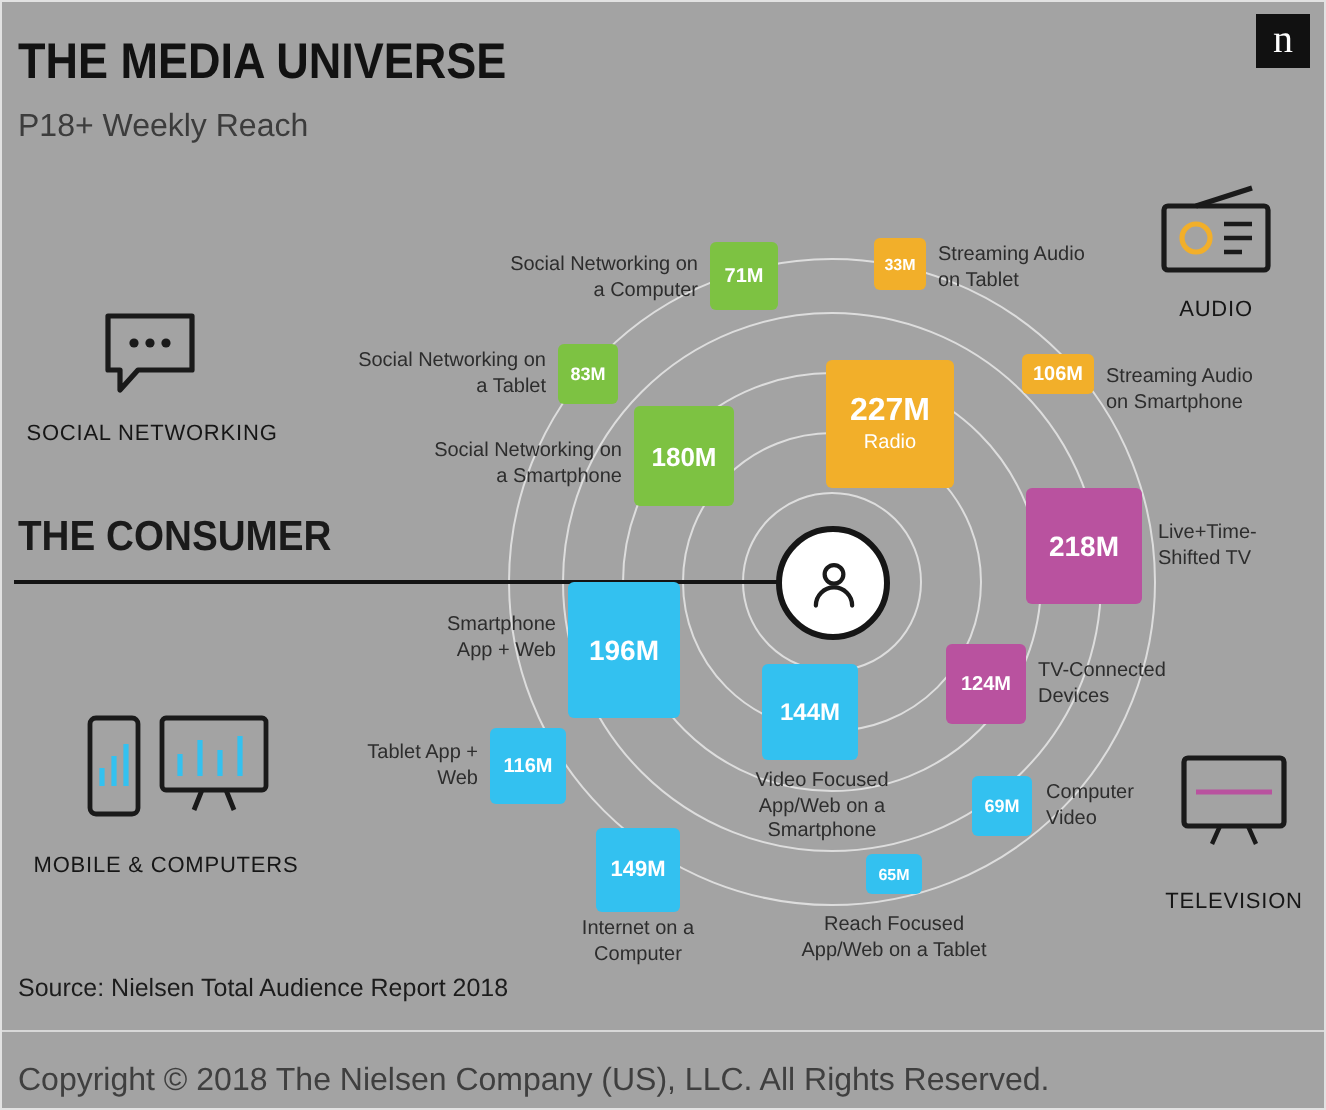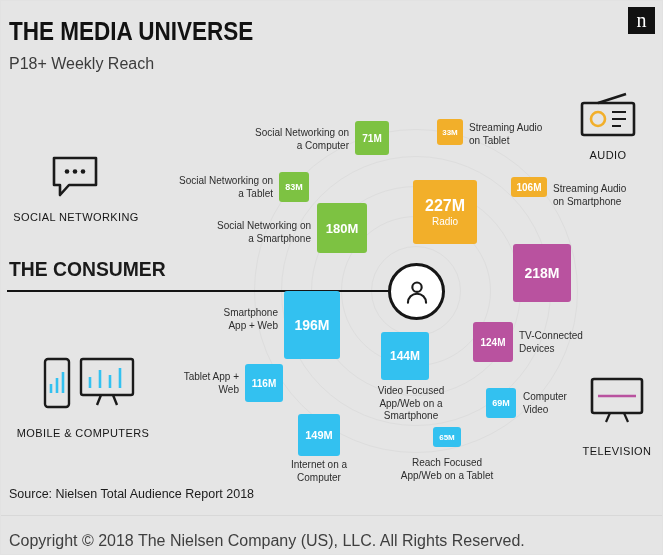--- a/index.html
+++ b/index.html
@@ -1,19 +1,19 @@
 <!DOCTYPE html>
 <html><head>
 <meta charset="utf-8">
 <style>
   * { margin:0; padding:0; box-sizing:border-box; }
   html,body { background:#fff; }
   .canvas {
     position:relative; width:663px; height:555px;
-    background:#e5e5e5; border:1px solid #e2e2e2; overflow:hidden;
+    background:#a3a3a3; border:1px solid #e2e2e2; overflow:hidden;
     font-family:"Liberation Sans", sans-serif; color:#1a1a1a;
   }
   
   .title { position:absolute; left:8px; top:16px; font-size:25px; font-weight:800;
            color:#121212; transform:scaleX(.9); transform-origin:left center; white-space:nowrap; }
   .subtitle { position:absolute; left:8px; top:54px; font-size:16px; color:#3c3c3c; }
   .logo { position:absolute; right:7px; top:6px; width:27px; height:27px; background:#111;
           color:#fff; display:flex; align-items:center; justify-content:center;
           font-family:"Liberation Serif", serif; font-size:20px; }
   
@@ -110,20 +110,21 @@
   </div>
   <div class="bubble c-mobile" style="left:432px;top:426px;width:28px;height:20px;font-size:8px">
     <span>65M</span>
   </div>
 
   <div class="nlabel t-r" style="left:253px;top:126px;width:95px">Social Networking on a Computer</div>
   <div class="nlabel" style="left:468px;top:121px;width:80px">Streaming Audio on Tablet</div>
   <div class="nlabel t-r" style="left:177px;top:174px;width:95px">Social Networking on a Tablet</div>
   <div class="nlabel" style="left:552px;top:182px;width:82px">Streaming Audio on Smartphone</div>
   <div class="nlabel t-r" style="left:215px;top:219px;width:95px">Social Networking on a Smartphone</div>
+  <div class="nlabel" style="left:578px;top:260px;width:70px">Live+Time-Shifted TV</div>
   <div class="nlabel t-r" style="left:207px;top:306px;width:70px">Smartphone App + Web</div>
   <div class="nlabel" style="left:518px;top:329px;width:85px">TV-Connected Devices</div>
   <div class="nlabel t-c" style="left:357px;top:384px;width:106px">Video Focused App/Web on a Smartphone</div>
   <div class="nlabel t-r" style="left:178px;top:370px;width:60px">Tablet App + Web</div>
   <div class="nlabel" style="left:522px;top:390px;width:55px">Computer Video</div>
   <div class="nlabel t-c" style="left:287px;top:458px;width:62px">Internet on a Computer</div>
   <div class="nlabel t-c" style="left:396px;top:456px;width:100px">Reach Focused App/Web on a Tablet</div>
 
   <div class="icon" style="left:48px;top:152px">
     <svg width="52" height="48" viewBox="0 0 52 48" fill="none" stroke="#1a1a1a" stroke-width="2.6">

